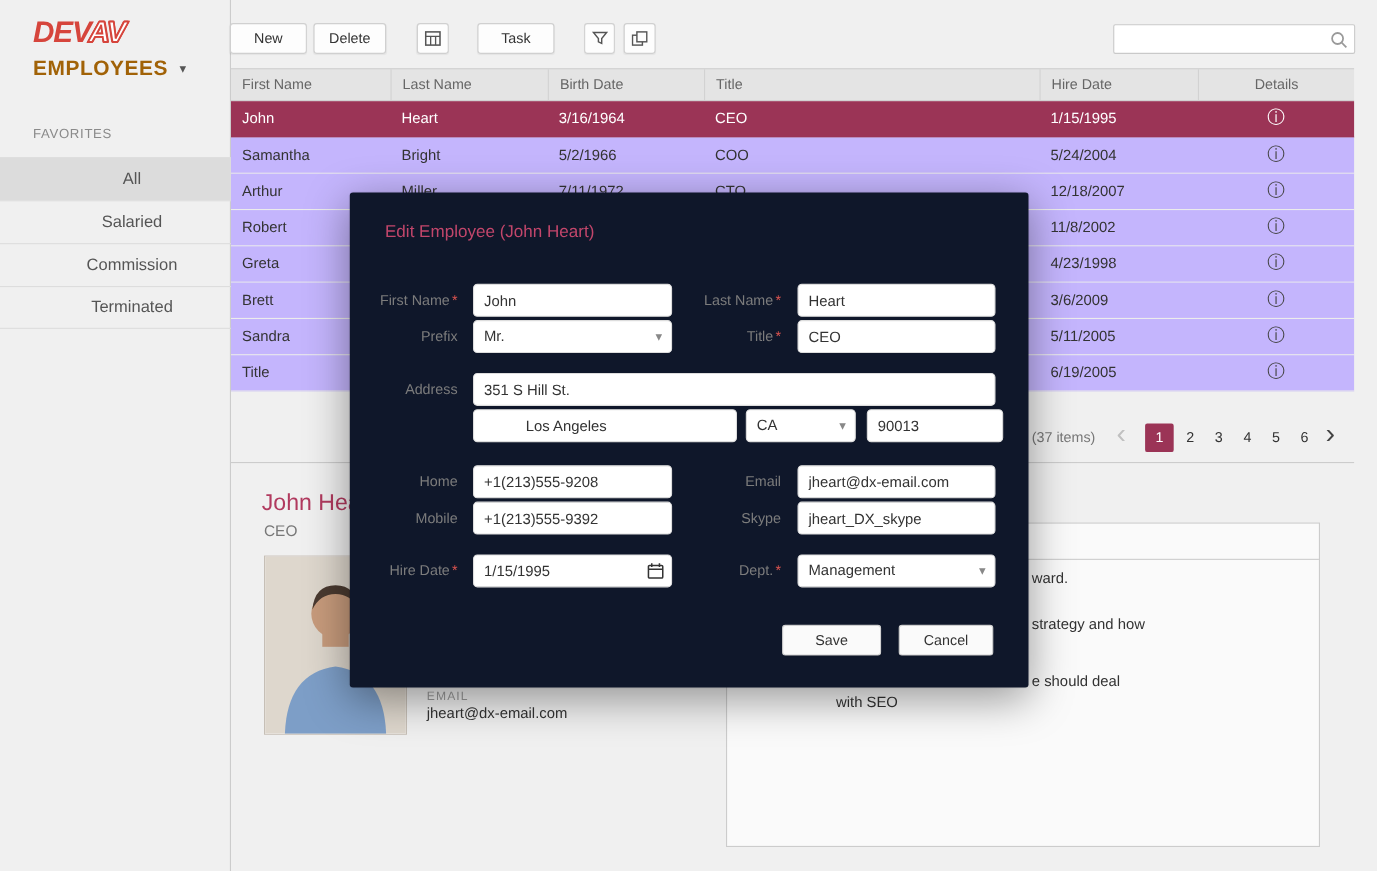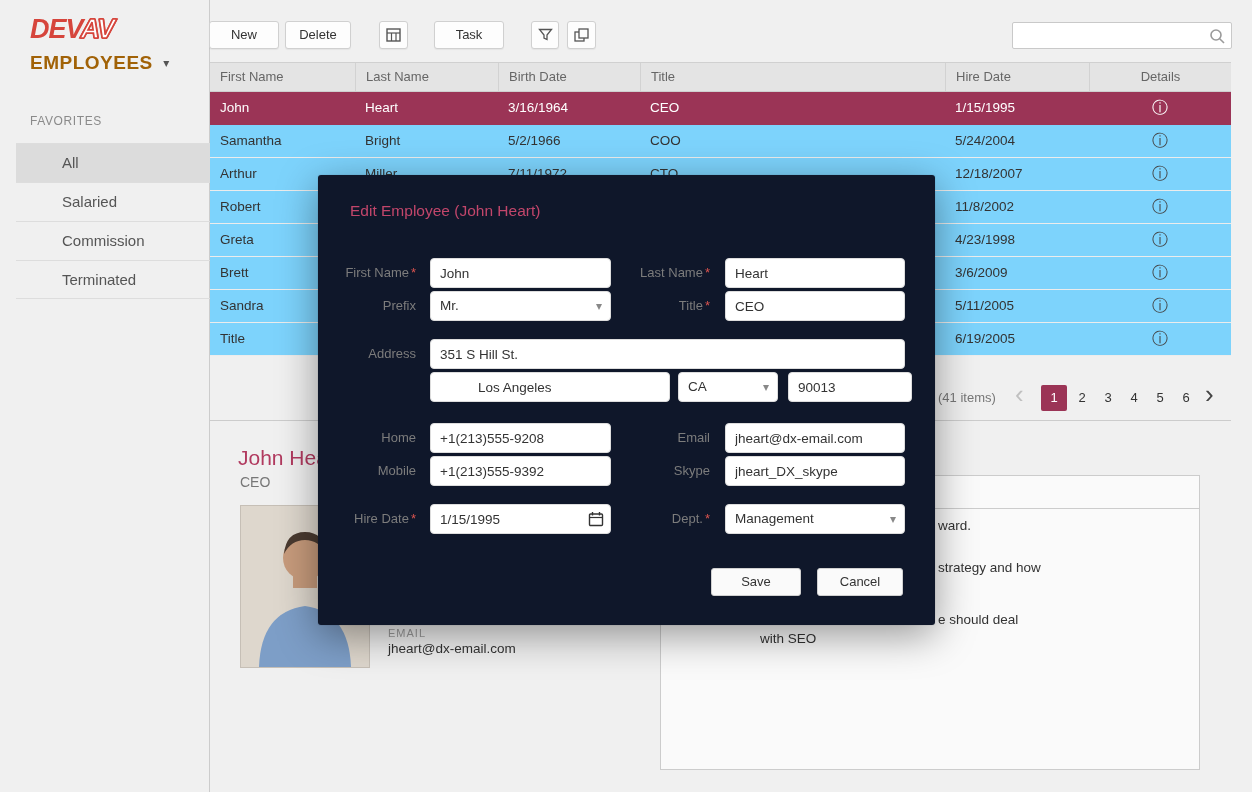--- a/index.html
+++ b/index.html
@@ -12,23 +12,23 @@
              background:#f0f0f0; border-right:1px solid #ccc; }
   .logo { position:absolute; left:30px; top:14px; font-size:27px; font-weight:bold;
           font-style:italic; color:#d6453c; letter-spacing:-1px; }
   .logo-av { color:#fff; -webkit-text-stroke:1.6px #d6453c;
              text-shadow:-1px 0 #d6453c,1px 0 #d6453c,0 -1px #d6453c,0 1px #d6453c; }
   .app-title-row { position:absolute; left:30px; top:52px; cursor:pointer; white-space:nowrap; }
   .app-title { font-size:19px; font-weight:bold; color:#a16207; letter-spacing:.5px; }
   .caret { font-size:12px; color:#555; margin-left:6px; vertical-align:2px; }
   .favorites { position:absolute; left:30px; top:114px; font-size:12px; color:#8a8a8a;
                letter-spacing:.6px; }
-  .side-item { position:absolute; left:16px; width:210px; height:39px; line-height:38px;
-               padding-left:46px; font-size:15px; color:#555; border-top:1px solid #ddd;
-               cursor:pointer; }
+  .side-item { position:absolute; left:0; width:210px; height:39px; line-height:38px;
+               padding-left:30px; font-size:15px; color:#555; border-top:1px solid #ddd;
+               cursor:pointer;text-align:center; }
   .side-item.last { border-bottom:1px solid #ddd; }
   .side-item.selected { background:#dcdcdc; }
 
   
   .btn { position:absolute; height:28px; line-height:26px; background:#fdfdfd;
          border:1px solid #d0d0d0; border-radius:3px; font-size:13px; color:#333;
          text-align:center; box-shadow:0 1px 1px rgba(0,0,0,.05); cursor:pointer; }
   .btn.icon { line-height:24px; }
   .btn.icon svg { vertical-align:middle; }
   .search { position:absolute; left:1012px; top:22px; width:220px; height:27px;
@@ -38,21 +38,21 @@
             font-size:13px; font-family:inherit; color:#333; }
   .s-icon { position:absolute; right:5px; top:4px; }
 
   
   .ghead { position:absolute; left:210px; top:62px; width:1021px; height:30px;
            background:#e4e4e4; border-top:1px solid #d0d0d0; border-bottom:1px solid #cfcfcf; }
   .hc { position:absolute; top:0; height:28px; line-height:28px; padding-left:10px;
         font-size:13px; color:#666; border-left:1px solid #d2d2d2; white-space:nowrap; }
   .hc.first { border-left:none; }
   .grid-rows { position:absolute; left:210px; top:92px; width:1021px; }
-  .grow { position:relative; height:33px; background:#7dd3fc; border-bottom:1px solid #ececec;
+  .grow { position:relative; height:33px; background:#c4b5fd; border-bottom:1px solid #ececec;
           cursor:pointer; }
   .gc { position:absolute; top:0; height:33px; line-height:32px; padding-left:10px;
         font-size:13.5px; color:#333; white-space:nowrap; overflow:hidden; }
   .c0{left:0;width:145px}.c1{left:145px;width:143px}.c2{left:288px;width:142px}
   .c3{left:430px;width:305px}.c4{left:735px;width:144px}
   .c5{left:879px;width:142px;text-align:center;padding-left:0}
   .grow.sel { background:#9b3456; border-color:#9b3456; }
   .grow.sel .gc { color:#fff; }
   .info { font-size:16px; color:#444; cursor:pointer; }
   .grow.sel .info { color:#fff; }
@@ -215,21 +215,21 @@
     <div class="grow">
       <div class="gc c0">Title</div>
       <div class="gc c1"></div>
       <div class="gc c2"></div>
       <div class="gc c3"></div>
       <div class="gc c4">6/19/2005</div>
       <div class="gc c5"><span class="info">ⓘ</span></div>
     </div>
   </div>
 
-  <div class="pager-items">(41 items)</div>
+  <div class="pager-items">(37 items)</div>
   <span class="pg-chev left">‹</span>
   <span class="pg cur" style="left:1041px">1</span>
   <span class="pg" style="left:1069px">2</span>
   <span class="pg" style="left:1095px">3</span>
   <span class="pg" style="left:1121px">4</span>
   <span class="pg" style="left:1147px">5</span>
   <span class="pg" style="left:1173px">6</span>
   <span class="pg-chev right">›</span>
   <div class="divider"></div>
 

